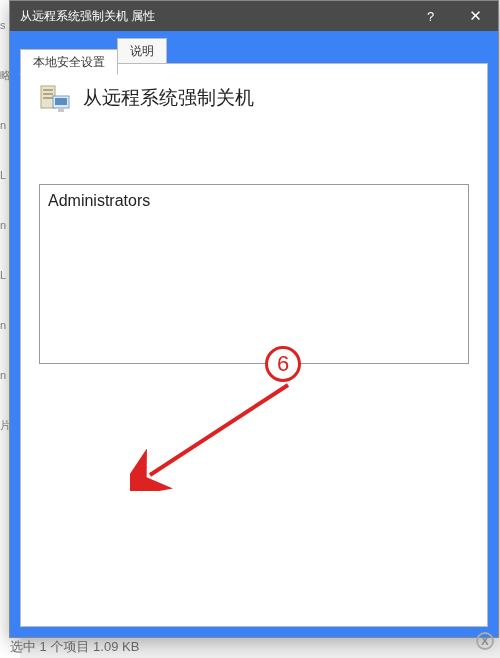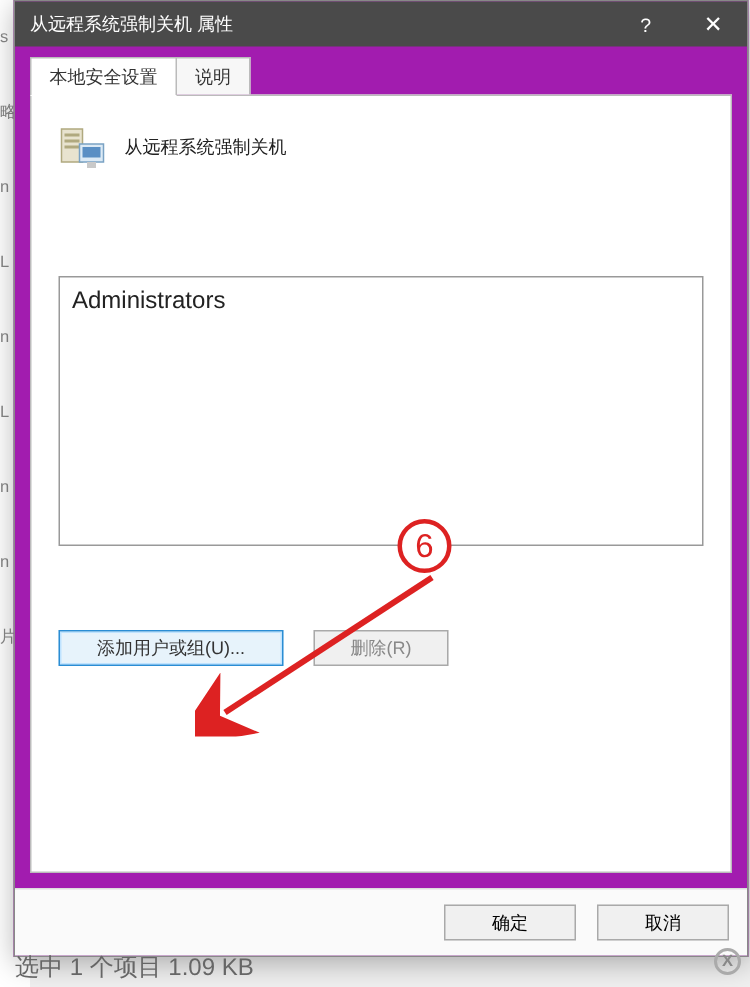--- a/index.html
+++ b/index.html
@@ -15,21 +15,21 @@
     .bgnoise {
       position: absolute; left: 0; top: 0; width: 20px; height: 658px;
       background: #fff; color: #888;
       font-size: 11px; line-height: 50px; overflow: hidden;
       pointer-events: none;
     }
     .dialog {
       position: absolute;
       left: 9px; top: 0;
       width: 490px; height: 638px;
-      background: #a21caf;
+      background: #3b82f6;
       border: 1px solid #888;
       box-shadow: 0 4px 18px rgba(0,0,0,0.3);
       display: flex; flex-direction: column;
     }
     .titlebar {
       height: 30px;
       background: #4a4a4a;
       color: #fff;
       display: flex; align-items: center;
       padding-left: 10px;
@@ -57,41 +57,41 @@
       border: 1px solid #bbb;
       border-bottom: none;
       background: #f7f7f7;
       margin-right: -1px;
       font-size: 12px;
       color: #333;
     }
     .tab.active {
       background: #fff;
       border-bottom: 1px solid #fff;
-      position: relative; top: 1px;
+      position: relative; top: 12px;
     }
     .tabpanel {
       border: 1px solid #bbb;
       flex: 1;
       padding: 18px 18px 14px 18px;
       background: #fff;
       display: flex; flex-direction: column;
     }
     .policyheader {
       display: flex; align-items: center;
       gap: 12px;
       margin-bottom: 70px;
     }
     .policyicon {
       width: 32px; height: 32px;
       position: relative;
       flex-shrink: 0;
     }
     .policyicon svg { width: 32px; height: 32px; }
-    .policytitle { font-size: 12px; color: #222; }
+    .policytitle { font-size: 19px; color: #222; }
     .listbox {
       border: 1px solid #999;
       height: 180px;
       padding: 6px 8px;
       background: #fff;
       overflow: auto;
       font-size: 16px;
       color: #222;
     }
     .listbox .item { padding: 1px 0; }
@@ -158,21 +158,21 @@
     .watermark .wmlogo {
       width: 18px; height: 18px;
       border-radius: 50%;
       border: 2px solid #aaa;
       display: flex; align-items: center; justify-content: center;
       font-weight: 700; color: #888; font-size: 11px;
     }
     .statusline {
       position: absolute;
       left: 10px; bottom: 2px;
-      color: #666; font-size: 16px;
+      color: #666; font-size: 13px;
     }
   </style>
 </head>
 <body>
 
 <div class="bgnoise">s<br>略<br>n<br>L<br>n<br>L<br>n<br>n<br>片</div>
 
 <div class="dialog">
   <div class="titlebar">
     <span>从远程系统强制关机 属性</span>
@@ -200,40 +200,32 @@
             <rect x="19" y="26" width="6" height="4" fill="#c9c9c9"></rect>
           </svg>
         </span>
         <span class="policytitle">从远程系统强制关机</span>
       </div>
 
       <div class="listbox">
         <div class="item">Administrators</div>
       </div>
 
-      <div class="rowbuttons">
-        <button class="btn highlight">添加用户或组(U)...</button>
-        <button class="btn secondary">删除(R)</button>
-      </div>
 
       <div class="anno circle6">6</div>
       <svg class="anno arrow" viewBox="0 0 170 120">
         <defs>
           <marker id="ah" markerWidth="14" markerHeight="12" refX="3" refY="6" orient="auto">
             <path d="M0,0 L14,6 L0,12 L4,6 Z" fill="#d22"></path>
           </marker>
         </defs>
         <line x1="158" y1="14" x2="20" y2="104" stroke="#d22" stroke-width="4" marker-end="url(#ah)"></line>
       </svg>
     </div>
   </div>
 
-  <div class="footer">
-    <button class="fbtn">确定</button>
-    <button class="fbtn">取消</button>
-  </div>
 </div>
 
 <div class="watermark">
   <span class="wmlogo">X</span>
 </div>
 
 <div class="statusline">选中 1 个项目  1.09 KB</div>
 
 </body></html>

